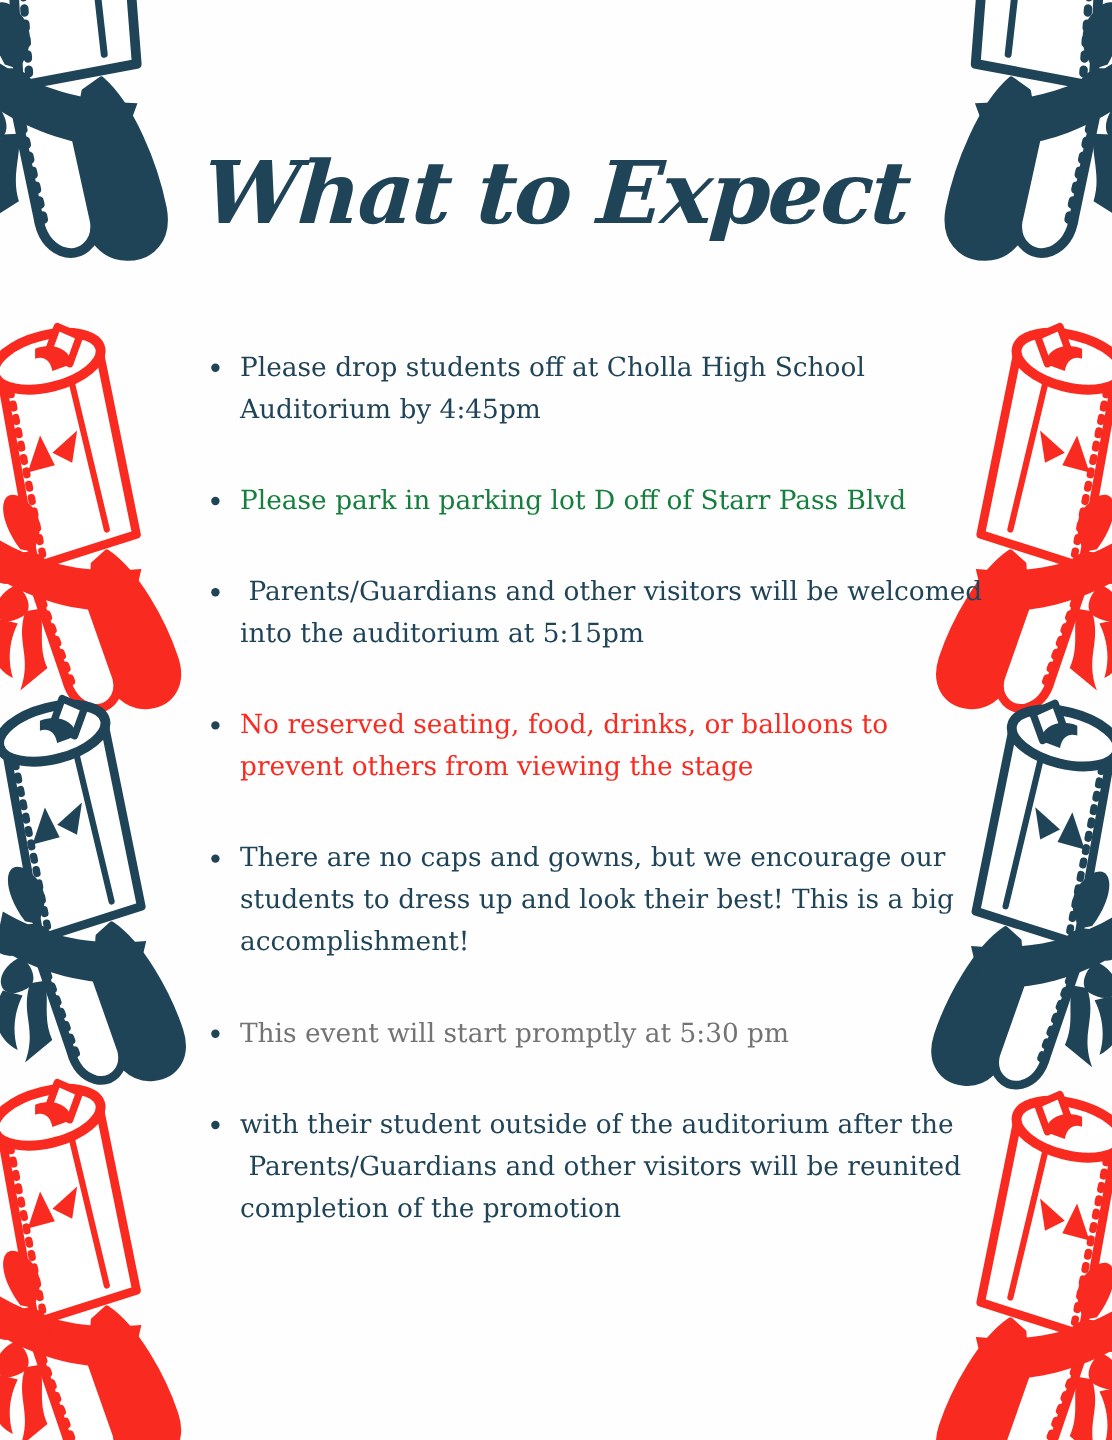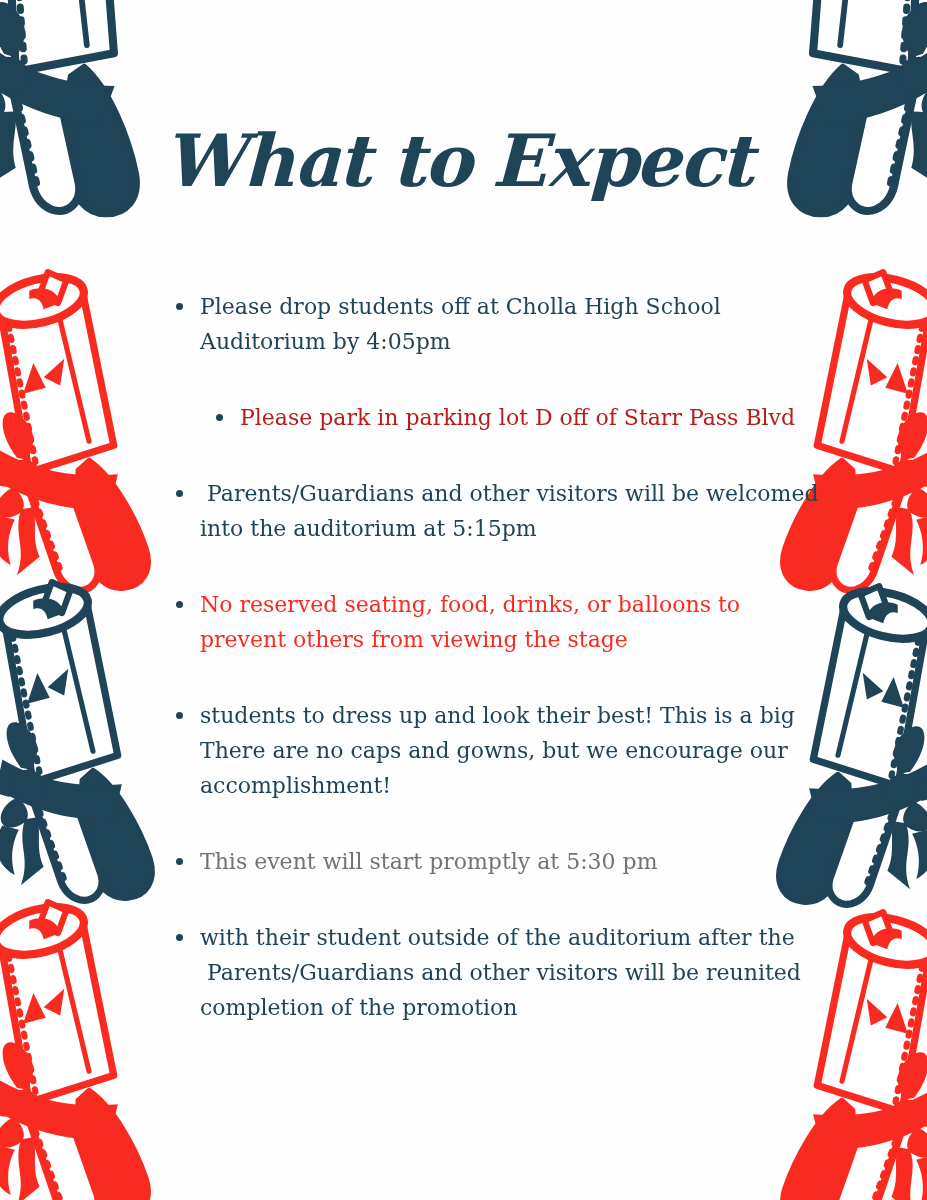--- a/index.html
+++ b/index.html
@@ -148,41 +148,41 @@
           <use href="#scroll-art"></use>
         </svg>
       </div>
     </div>
 
   <h1 class="title">What to Expect</h1>
 
   <ul class="bullets">
     <li style="color: rgb(31, 68, 88);">
       <span class="dot"></span>
-      <span class="text"><span class="line">Please drop students off at Cholla High School</span><span class="line">Auditorium by 4:05pm</span></span>
+      <span class="text"><span class="line">Please drop students off at Cholla High School</span><span class="line">Auditorium by 4:45pm</span></span>
     </li>
 
-    <li style="color: #b91c1c; margin-left: 40px;">
+    <li style="color: #15803d;">
       <span class="dot"></span>
       <span class="text"><span class="line">Please park in parking lot D off of Starr Pass Blvd</span></span>
     </li>
 
     <li style="color: rgb(31, 68, 88); margin-top: 28px;">
       <span class="dot"></span>
       <span class="text"><span class="line"> Parents/Guardians and other visitors will be welcomed</span><span class="line">into the auditorium at 5:15pm</span></span>
     </li>
 
     <li style="color: rgb(249, 42, 32);">
       <span class="dot"></span>
       <span class="text"><span class="line">No reserved seating, food, drinks, or balloons to</span><span class="line">prevent others from viewing the stage</span></span>
     </li>
 
     <li style="color: rgb(31, 68, 88);">
       <span class="dot"></span>
-      <span class="text"><span class="line">students to dress up and look their best! This is a big</span><span class="line">There are no caps and gowns, but we encourage our</span><span class="line">accomplishment!</span></span>
+      <span class="text"><span class="line">There are no caps and gowns, but we encourage our</span><span class="line">students to dress up and look their best! This is a big</span><span class="line">accomplishment!</span></span>
     </li>
 
     <li style="color: #737373;">
       <span class="dot"></span>
       <span class="text"><span class="line">This event will start promptly at 5:30 pm</span></span>
     </li>
 
     <li style="color: rgb(31, 68, 88);">
       <span class="dot"></span>
       <span class="text"><span class="line">with their student outside of the auditorium after the</span><span class="line"> Parents/Guardians and other visitors will be reunited</span><span class="line">completion of the promotion</span></span>

